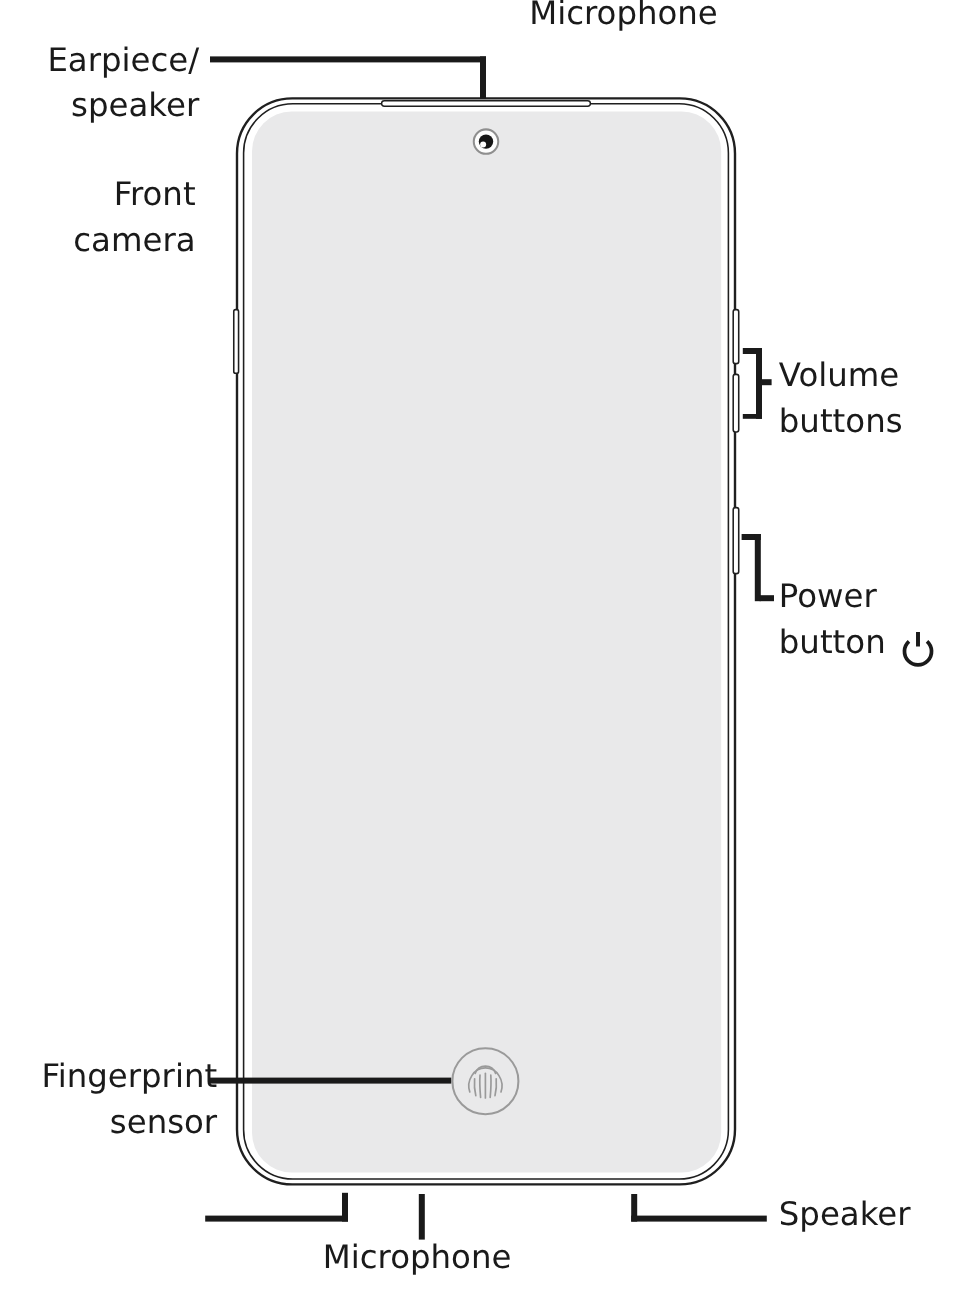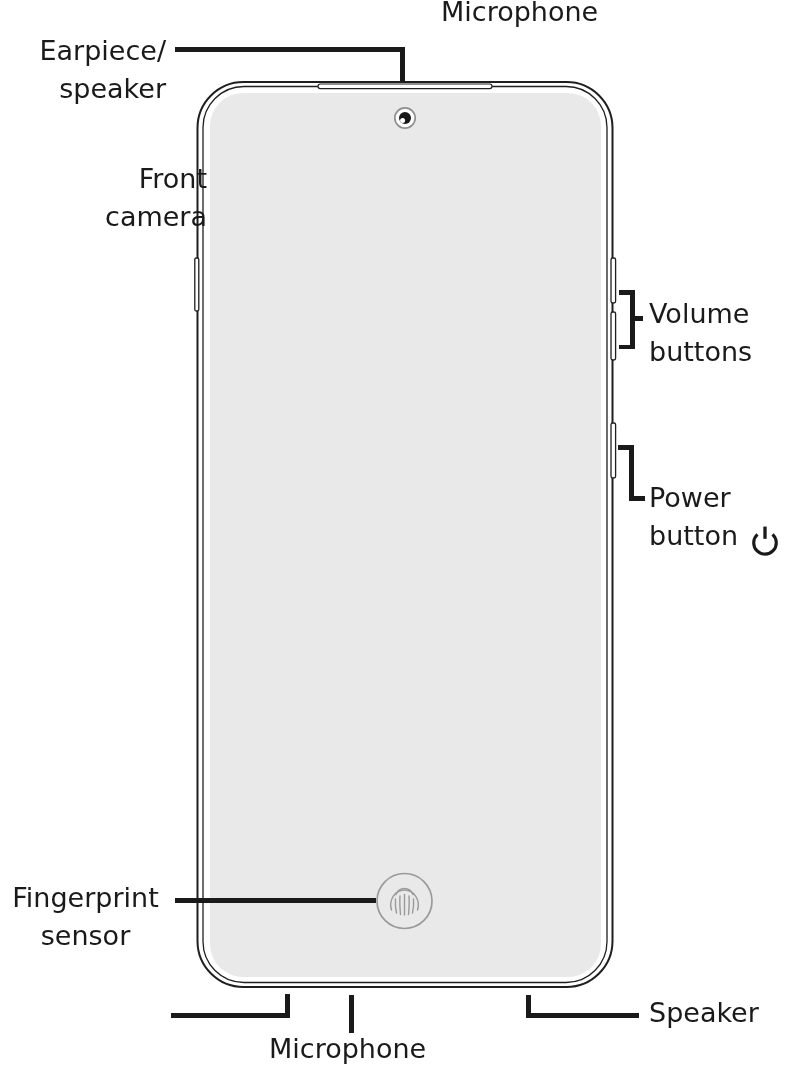--- a/index.html
+++ b/index.html
@@ -79,36 +79,36 @@
 
   <div class="ln" style="left:618px;top:445px;width:15.5px;height:4.5px;"></div>
   <div class="ln" style="left:629px;top:445px;width:4.5px;height:55.5px;"></div>
   <div class="ln" style="left:633px;top:496px;width:11.5px;height:4.5px;"></div>
 
   <div class="label" style="left:441px;top:-7px;">Microphone</div>
 
   <div class="label r" style="left:0;top:32px;width:166px;">Earpiece/
 speaker</div>
 
-  <div class="label r" style="left:0;top:160px;width:163px;margin-left:44px;">Front
+  <div class="label r" style="left:0;top:144px;width:163px;">Front
 camera</div>
 
 
   <div class="label" style="left:649px;top:479px;">Power
 button</div>
 
   <div class="label" style="left:649px;top:295px;">Volume
 buttons</div>
 
   <svg class="power-icon-svg" width="34" height="33" viewBox="0 0 36 36">
     <path d="M 9.8 11.4 A 12.3 12.3 0 1 0 26.2 11.4" fill="none" stroke="#1a1a1a" stroke-width="3.4"></path>
     <path d="M 18 2.8 L 18 16.2" fill="none" stroke="#1a1a1a" stroke-width="3.6"></path>
   </svg>
 
-  <div class="label r" style="left:0;top:879px;width:171px;text-align:center;">Fingerprint
+  <div class="label r" style="left:10px;top:879px;width:171px;">Fingerprint
 sensor</div>
 
 
   <div class="label" style="left:269px;top:1030px;">Microphone</div>
 
   <div class="label" style="left:649px;top:994px;">Speaker</div>
 
 </div>
 
 </body></html>

